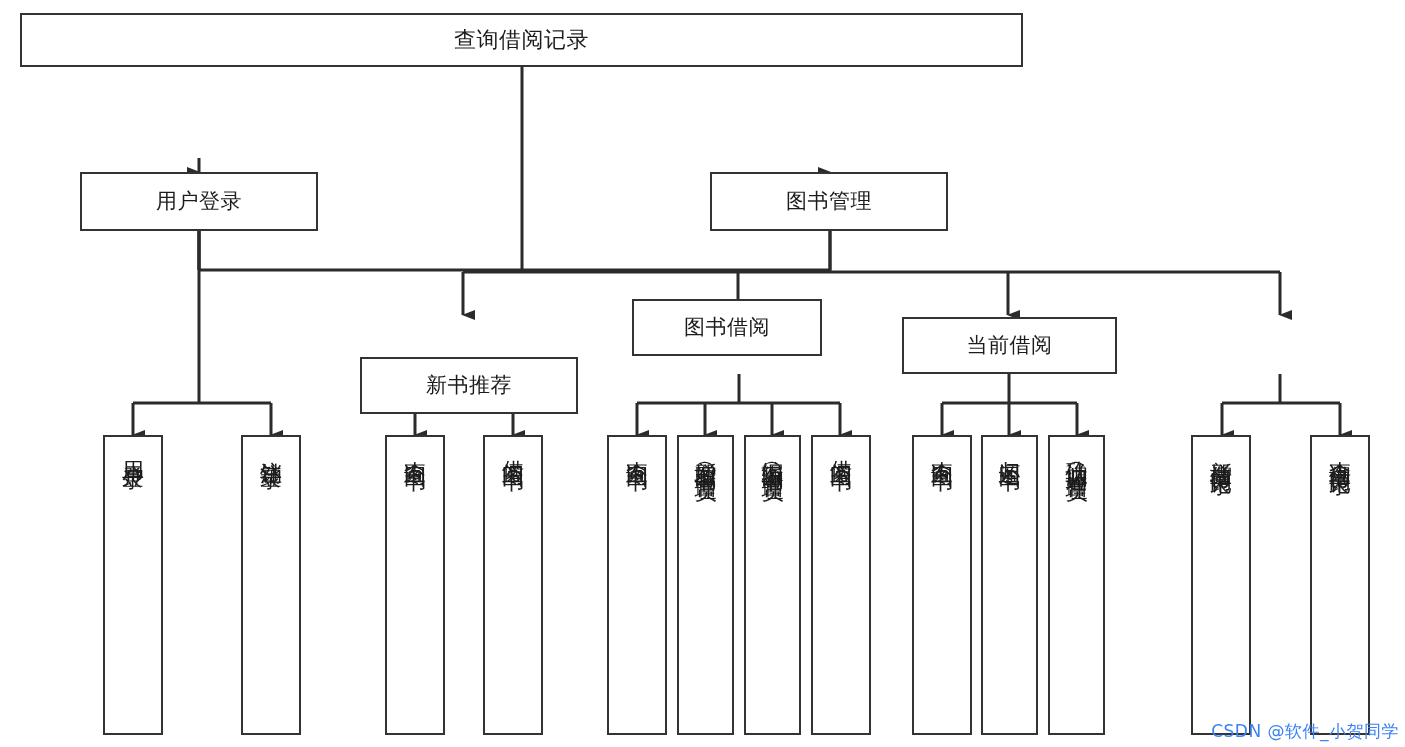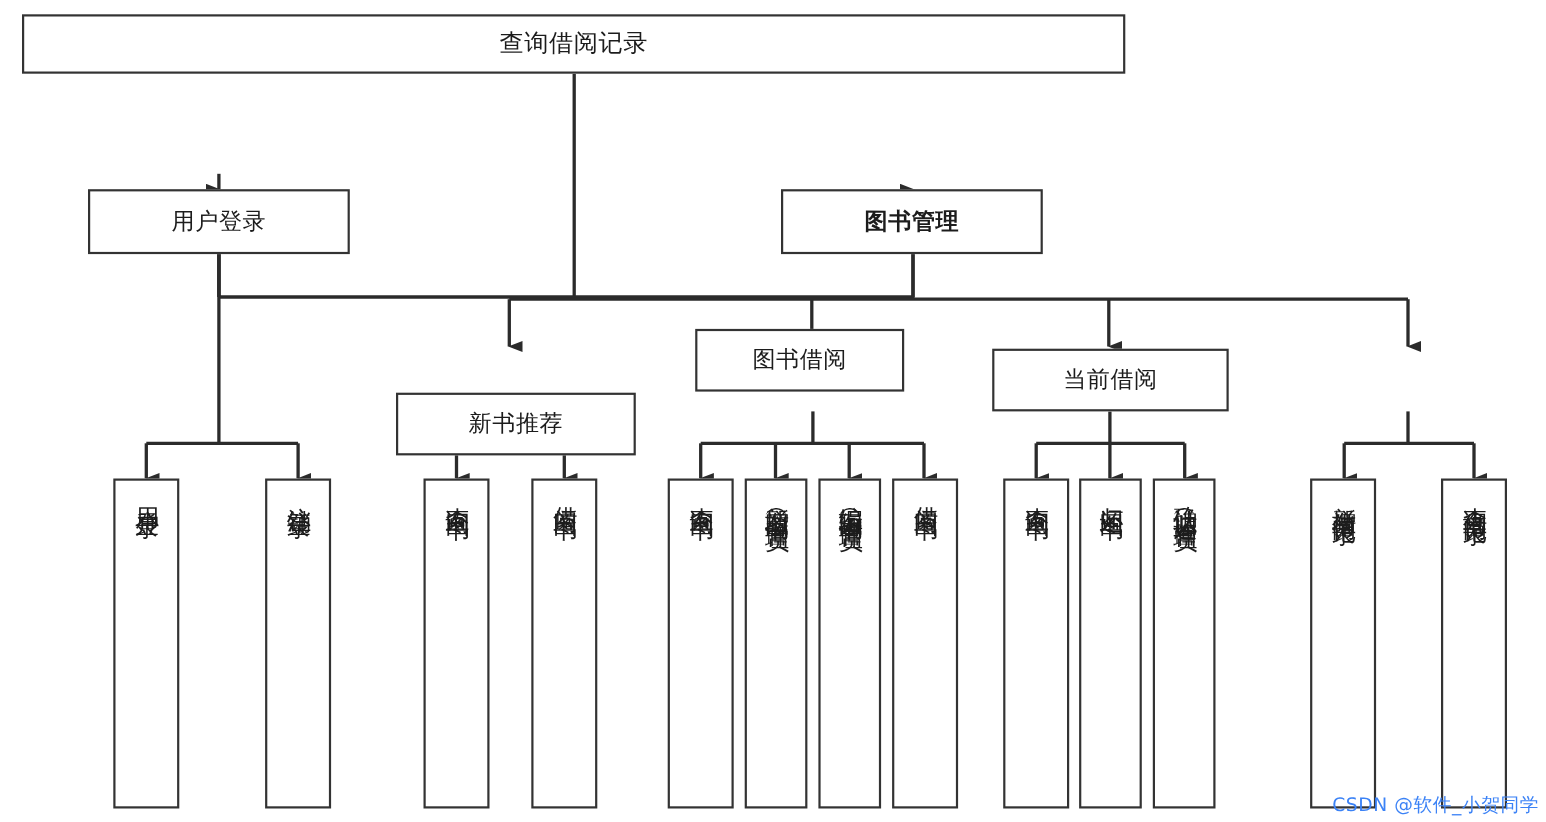--- a/index.html
+++ b/index.html
@@ -130,21 +130,21 @@
     </g>
   </svg>
 
   <div class="node h root" style="left:20px; top:13px; width:1003px; height:54px;">
     <span class="label">查询借阅记录</span>
   </div>
 
   <div class="node h" style="left:80px; top:172px; width:238px; height:59px;">
     <span class="label">用户登录</span>
   </div>
-  <div class="node h" style="left:710px; top:172px; width:238px; height:59px;font-weight:bold;">
+  <div class="node h" style="left:710px; top:172px; width:238px; height:59px;">
     <span class="label">图书管理</span>
   </div>
 
   <div class="node h" style="left:360px; top:317px; width:218px; height:57px;margin-top:40px;">
     <span class="label">新书推荐</span>
   </div>
   <div class="node h" style="left:632px; top:299px; width:190px; height:57px;">
     <span class="label">图书借阅</span>
   </div>
   <div class="node h" style="left:902px; top:317px; width:215px; height:57px;">

